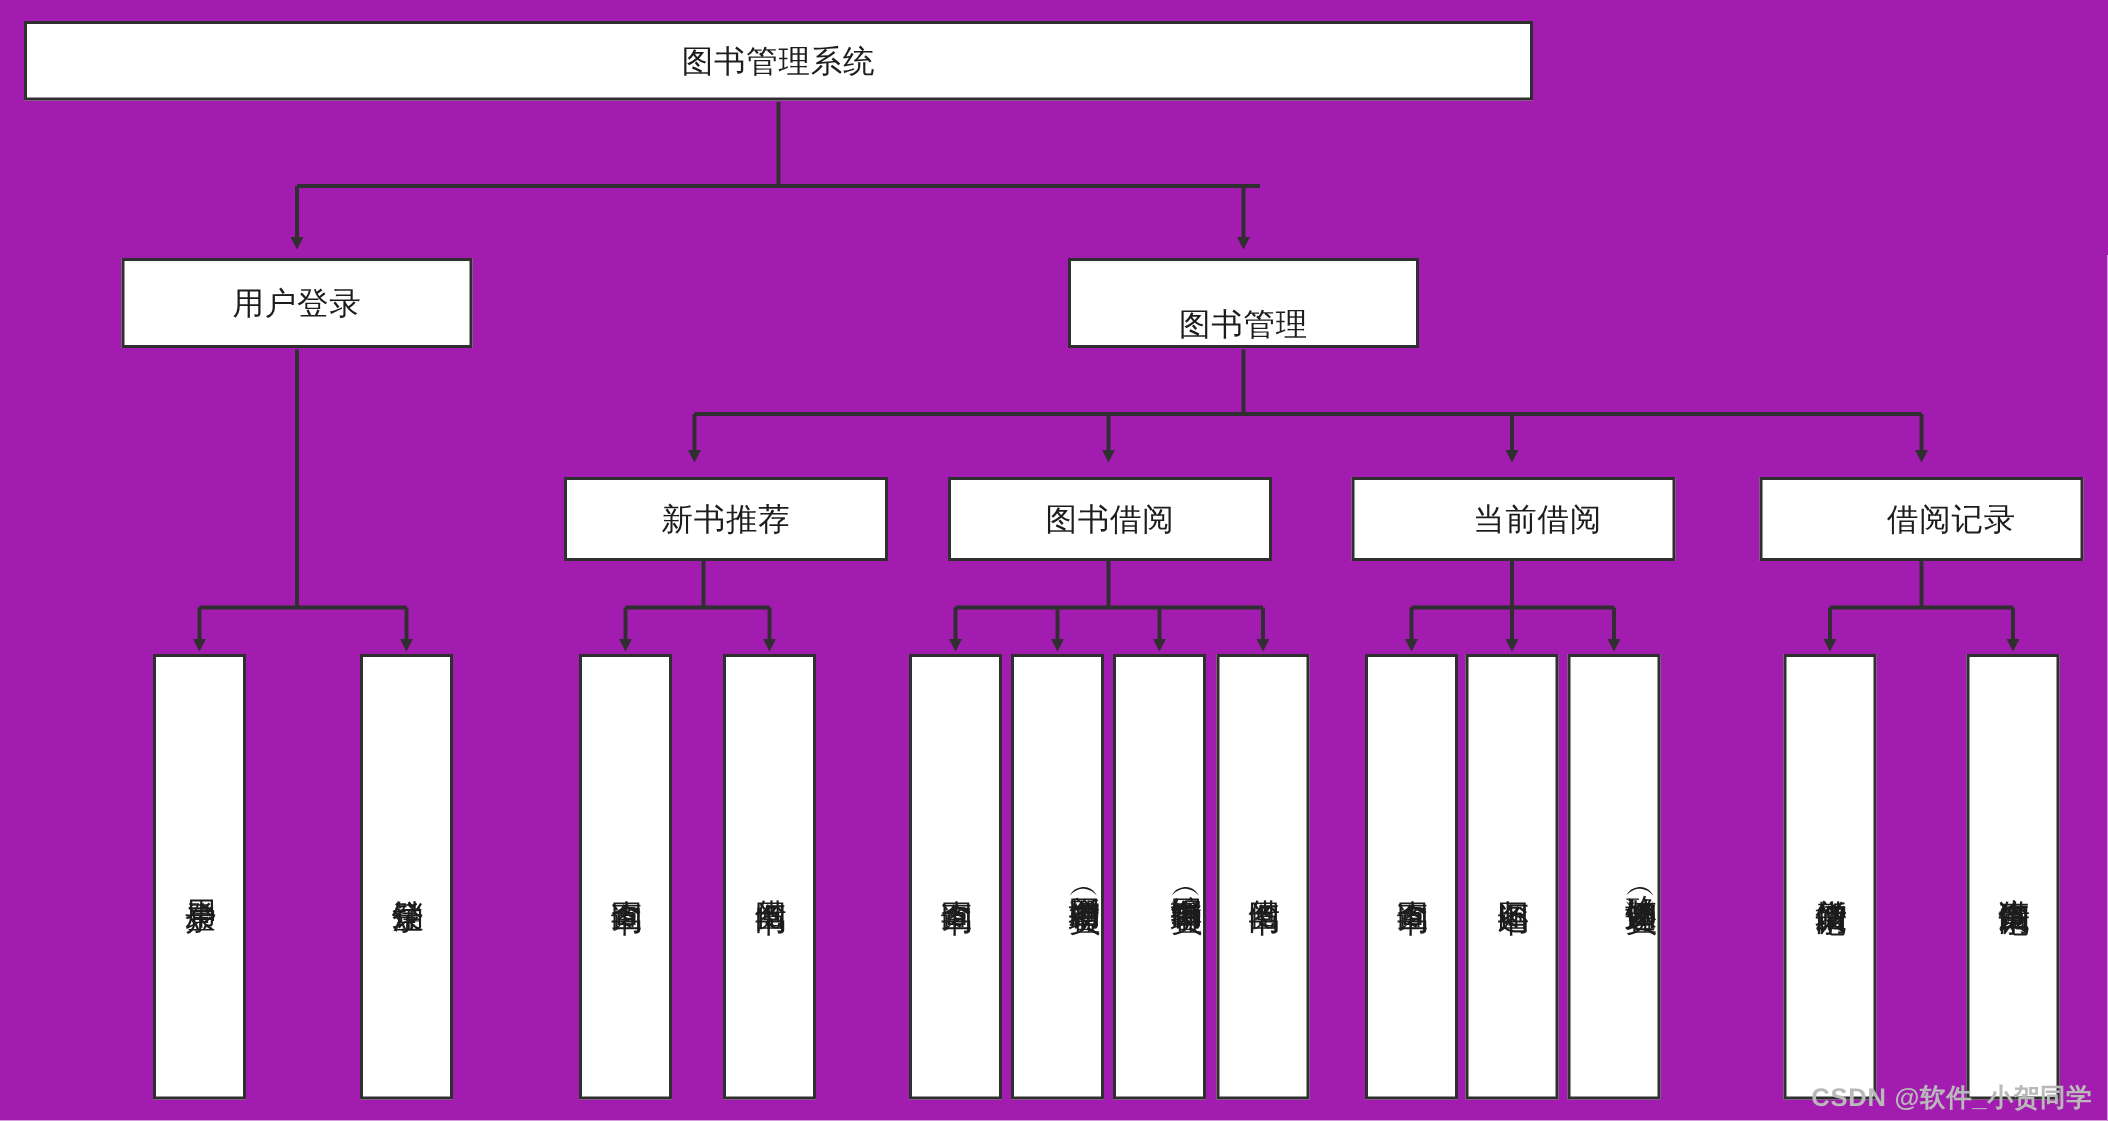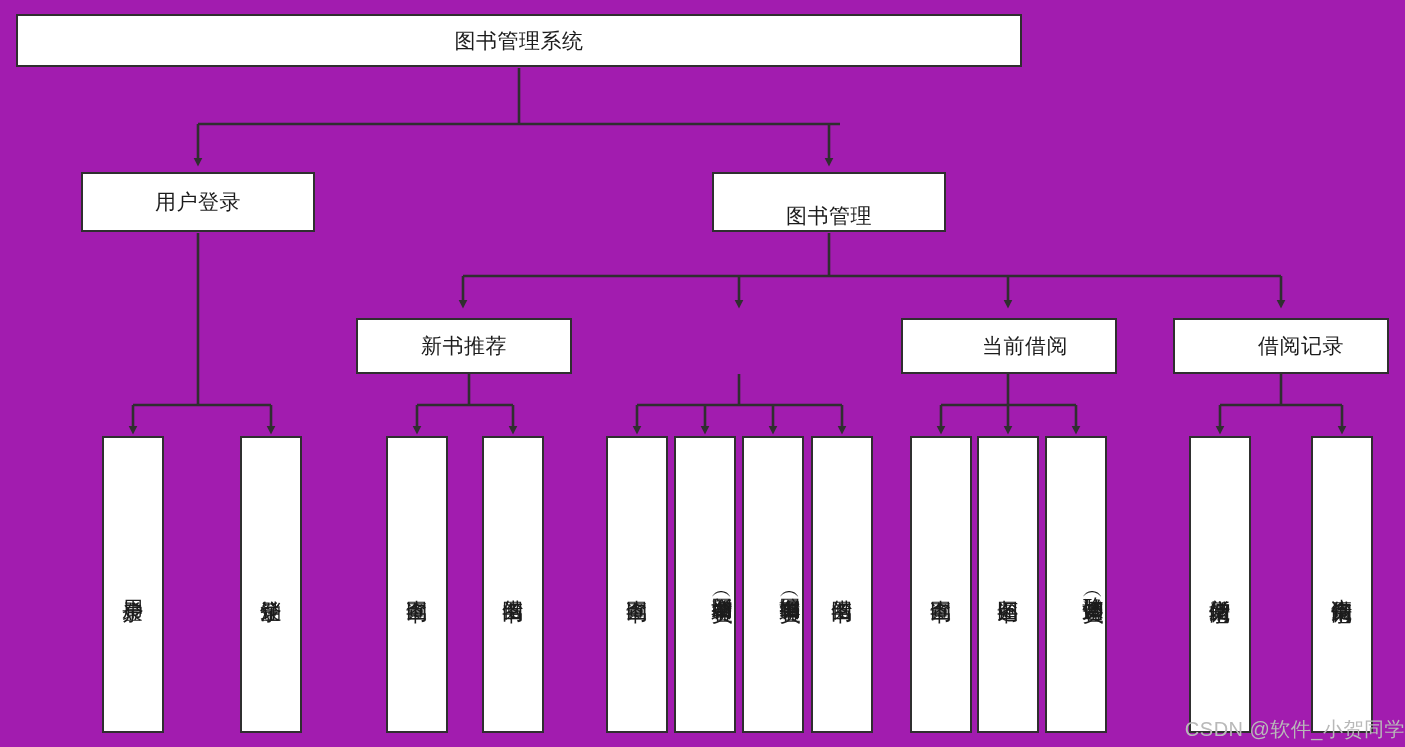--- a/index.html
+++ b/index.html
@@ -55,26 +55,27 @@
     align-items: flex-start;
   }
   .node.vert.mid {
     align-items: center;
   }
   .label {
     display: block;
   }
   #watermark {
     position: absolute;
-    right: 0;
+    right: 10px;
     bottom: 4px;
-    font-size: 20px;
+    font-size: 17px;
     color: #b9b9b9;
     letter-spacing: 0.5px;
     white-space: nowrap;
+    font-weight: bold;
   }
 </style>
 </head>
 <body>
 
 <div id="canvas">
 
   <svg id="wires" viewBox="0 0 1405 747">
     <defs>
       <marker id="arrow" markerWidth="10" markerHeight="10" refX="4.2" refY="5" orient="auto" markerUnits="userSpaceOnUse">
@@ -129,22 +130,25 @@
     <span class="label">图书管理系统</span>
   </div>
 
   <div class="node horiz" style="left:81px; top:172px; width:234px; height:60px;">
     <span class="label">用户登录</span>
   </div>
   <div class="node horiz" style="left:712px; top:172px; width:234px; height:60px;align-items:flex-end;">
     <span class="label">图书管理</span>
   </div>
 
-  <div class="node horiz" style="left:356px; top:318px; width:216px; height:56px;">
+  <div class="node horiz" style="left:376px; top:318px; width:216px; height:56px;">
     <span class="label">新书推荐</span>
+  </div>
+  <div class="node horiz" style="left:632px; top:318px; width:216px; height:56px;">
+    <span class="label">图书借阅</span>
   </div>
   <div class="node horiz" style="left:901px; top:318px; width:216px; height:56px;padding-left:32px;">
     <span class="label">当前借阅</span>
   </div>
   <div class="node horiz" style="left:1173px; top:318px; width:216px; height:56px;padding-left:40px;">
     <span class="label">借阅记录</span>
   </div>
 
   <div class="node vert mid" style="left:102px; top:436px; width:62px; height:297px;">
     <span class="label">用户登录</span>

